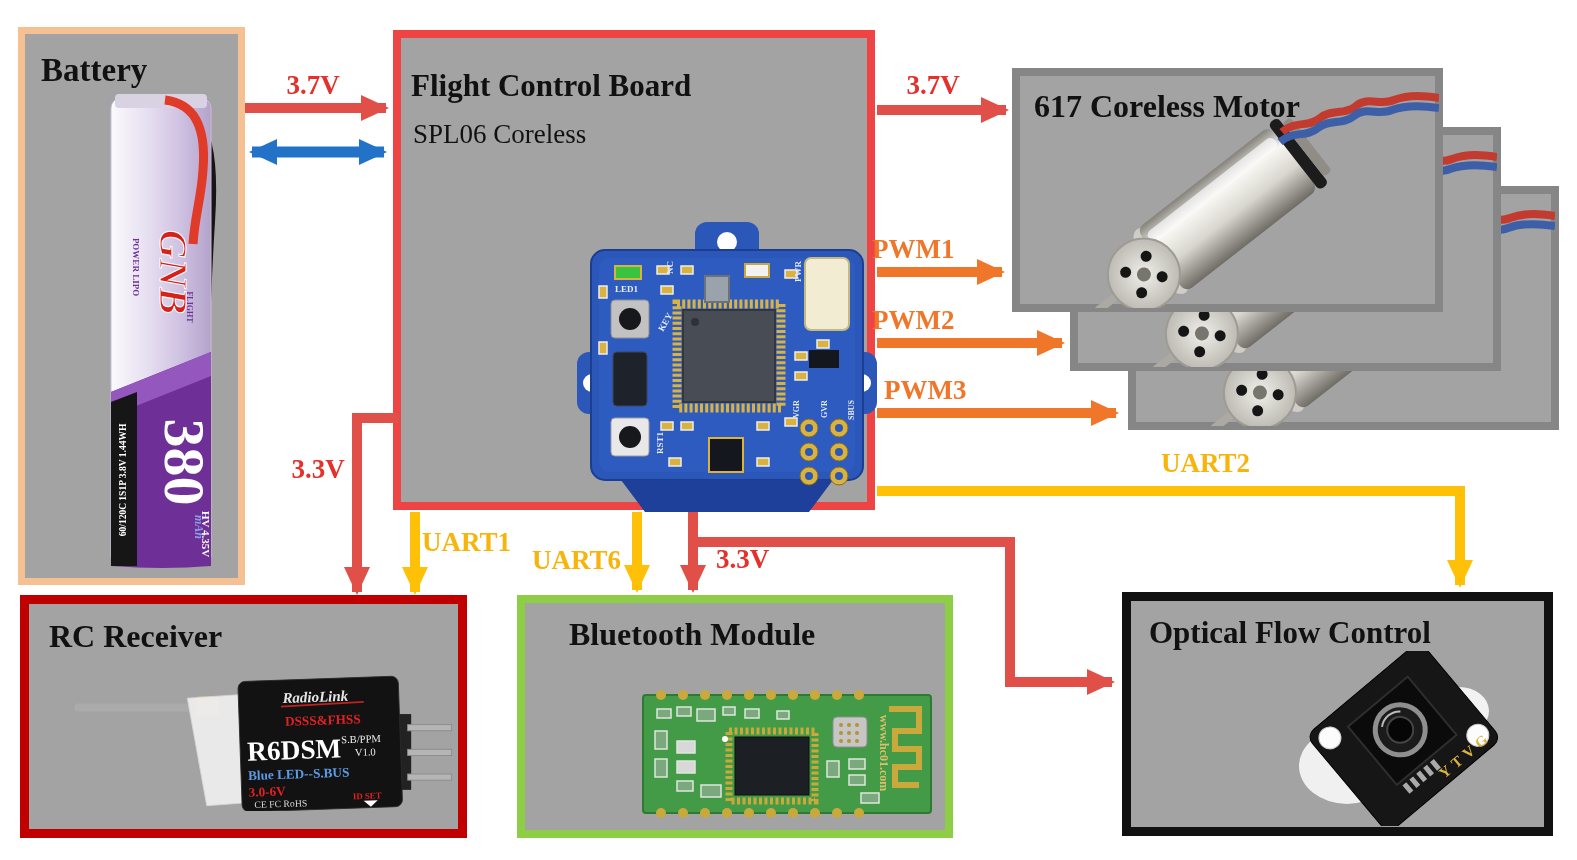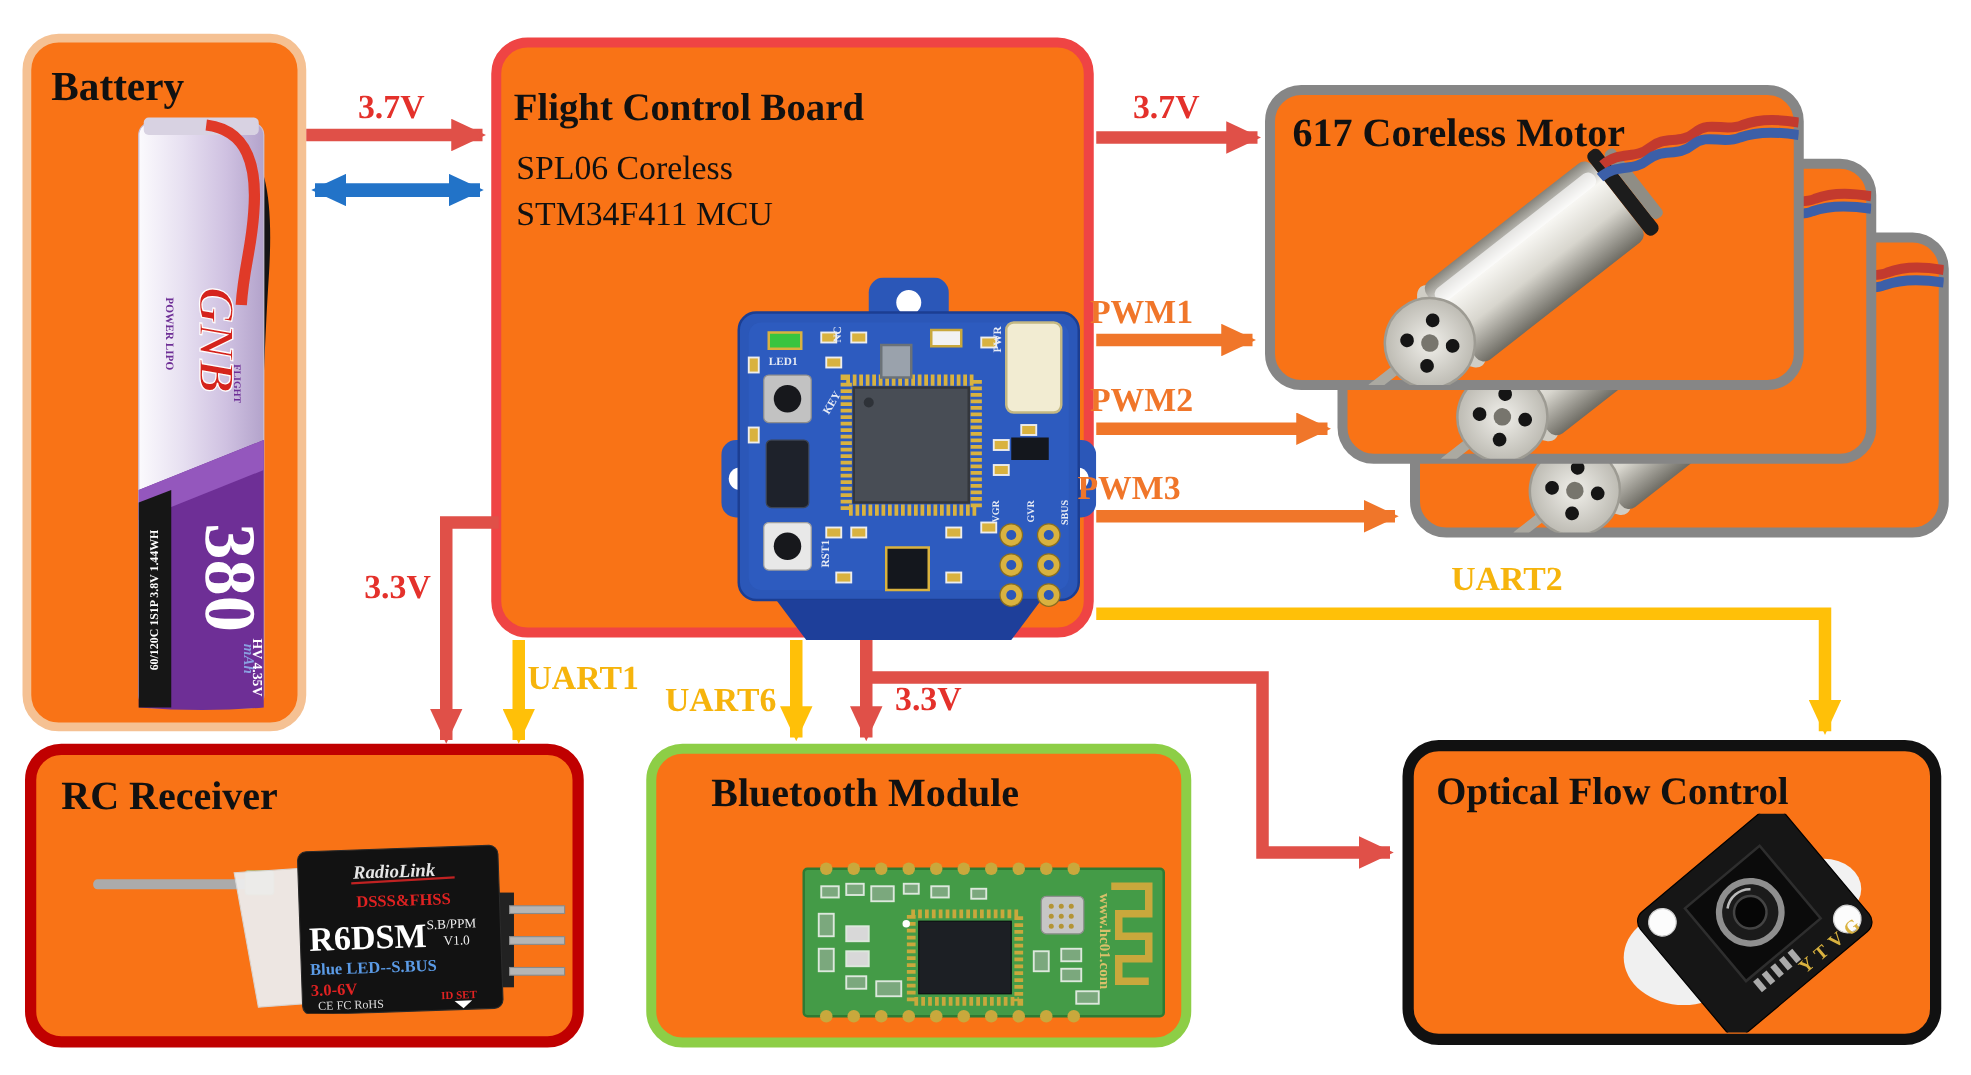--- a/index.html
+++ b/index.html
@@ -1,18 +1,18 @@
 <!DOCTYPE html>
 <html><head>
 <meta charset="utf-8">
 <style>
   html,body{margin:0;padding:0;background:#fff;}
   #canvas{position:relative;width:1577px;height:860px;background:#fff;overflow:hidden;
           font-family:"Liberation Serif","DejaVu Serif",serif;}
-  .box{position:absolute;background:#f97316;box-sizing:border-box;border-radius:29px;}
+  .box{position:absolute;background:#a3a3a3;box-sizing:border-box;}
   .box-title{position:absolute;font-weight:bold;color:#111;white-space:nowrap;}
   .t32{font-size:32px;}
   .fcb-specs{position:absolute;font-size:27px;color:#111;line-height:37px;white-space:nowrap;}
   .clabel{position:absolute;font-weight:bold;font-size:27px;white-space:nowrap;z-index:11;}
   .red{color:#E4312B;} .orange{color:#F0762A;} .gold{color:#F6B40C;}
   .ctr{text-align:center;}
   #arrows{position:absolute;left:0;top:0;z-index:10;pointer-events:none;}
   .photo{position:absolute;}
   svg text{font-family:"Liberation Serif","DejaVu Serif",serif;}
 </style>
@@ -123,21 +123,20 @@
       <text transform="translate(92,435) rotate(90)" text-anchor="middle" font-size="12" font-weight="bold" font-style="italic" fill="#8A9FE0">mAh</text>
       <text transform="translate(23,388) rotate(-90)" text-anchor="middle" font-size="9.5" font-weight="bold" fill="#FFFFFF">60/120C 1S1P 3.8V 1.44WH</text>
       <text transform="translate(99,442) rotate(90)" text-anchor="middle" font-size="11" font-weight="bold" fill="#FFFFFF">HV 4.35V</text>
     </svg>
   </div>
 
   <div class="box" style="left:393px;top:30px;width:482px;height:480px;border:8px solid #ef4444;z-index:4;">
     <div class="box-title" style="left:10px;top:30px;font-size:31px;">Flight Control Board</div>
     <div class="fcb-specs" style="left:12px;top:78px;">
       <div>SPL06 Coreless</div>
-      <div>STM34F411 MCU</div>
     </div>
     <svg class="photo" viewBox="0 0 300 292" style="left:176px;top:184px;width:300px;height:292px;">
       <rect x="118" y="0" width="64" height="50" rx="12" fill="#2B57B8"></rect>
       <circle cx="150" cy="20" r="10" fill="#FFFFFF"></circle>
       <rect x="0" y="130" width="32" height="62" rx="12" fill="#2B57B8"></rect>
         <circle cx="15" cy="161" r="9" fill="#FFFFFF"></circle>
       <rect x="268" y="130" width="32" height="62" rx="12" fill="#2B57B8"></rect>
         <circle cx="285" cy="161" r="9" fill="#FFFFFF"></circle>
       <rect x="14" y="28" width="272" height="230" rx="14" fill="#2B57B8" stroke="#1C3E92" stroke-width="2"></rect>
       <path d="M44,258 L256,258 L232,290 L68,290 Z" fill="#1E3F9A"></path>
@@ -342,20 +341,20 @@
     <path d="M415,512 V592" stroke="#FFC008" stroke-width="10" fill="none" marker-end="url(#mYellow)"></path>
     <path d="M637,512 V590" stroke="#FFC008" stroke-width="10" fill="none" marker-end="url(#mYellow)"></path>
     <path d="M693,512 V590" stroke="#E05048" stroke-width="10" fill="none" marker-end="url(#mRed)"></path>
     <path d="M693,542 H1010 V682 H1112" stroke="#E05048" stroke-width="10" fill="none" marker-end="url(#mRed)"></path>
   </svg>
 
   <div class="clabel red ctr" style="left:278px;top:70px;width:70px;">3.7V</div>
   <div class="clabel red ctr" style="left:898px;top:70px;width:70px;">3.7V</div>
   <div class="clabel orange" style="left:872px;top:234px;">PWM1</div>
   <div class="clabel orange" style="left:872px;top:305px;">PWM2</div>
-  <div class="clabel orange" style="left:862px;top:375px;">PWM3</div>
+  <div class="clabel orange" style="left:884px;top:375px;">PWM3</div>
   <div class="clabel gold ctr" style="left:1148px;top:448px;width:115px;">UART2</div>
   <div class="clabel red ctr" style="left:282px;top:454px;width:72px;">3.3V</div>
   <div class="clabel gold" style="left:422px;top:527px;">UART1</div>
   <div class="clabel gold" style="left:532px;top:545px;">UART6</div>
   <div class="clabel red" style="left:716px;top:544px;">3.3V</div>
 
 </div>
 
 </body></html>

